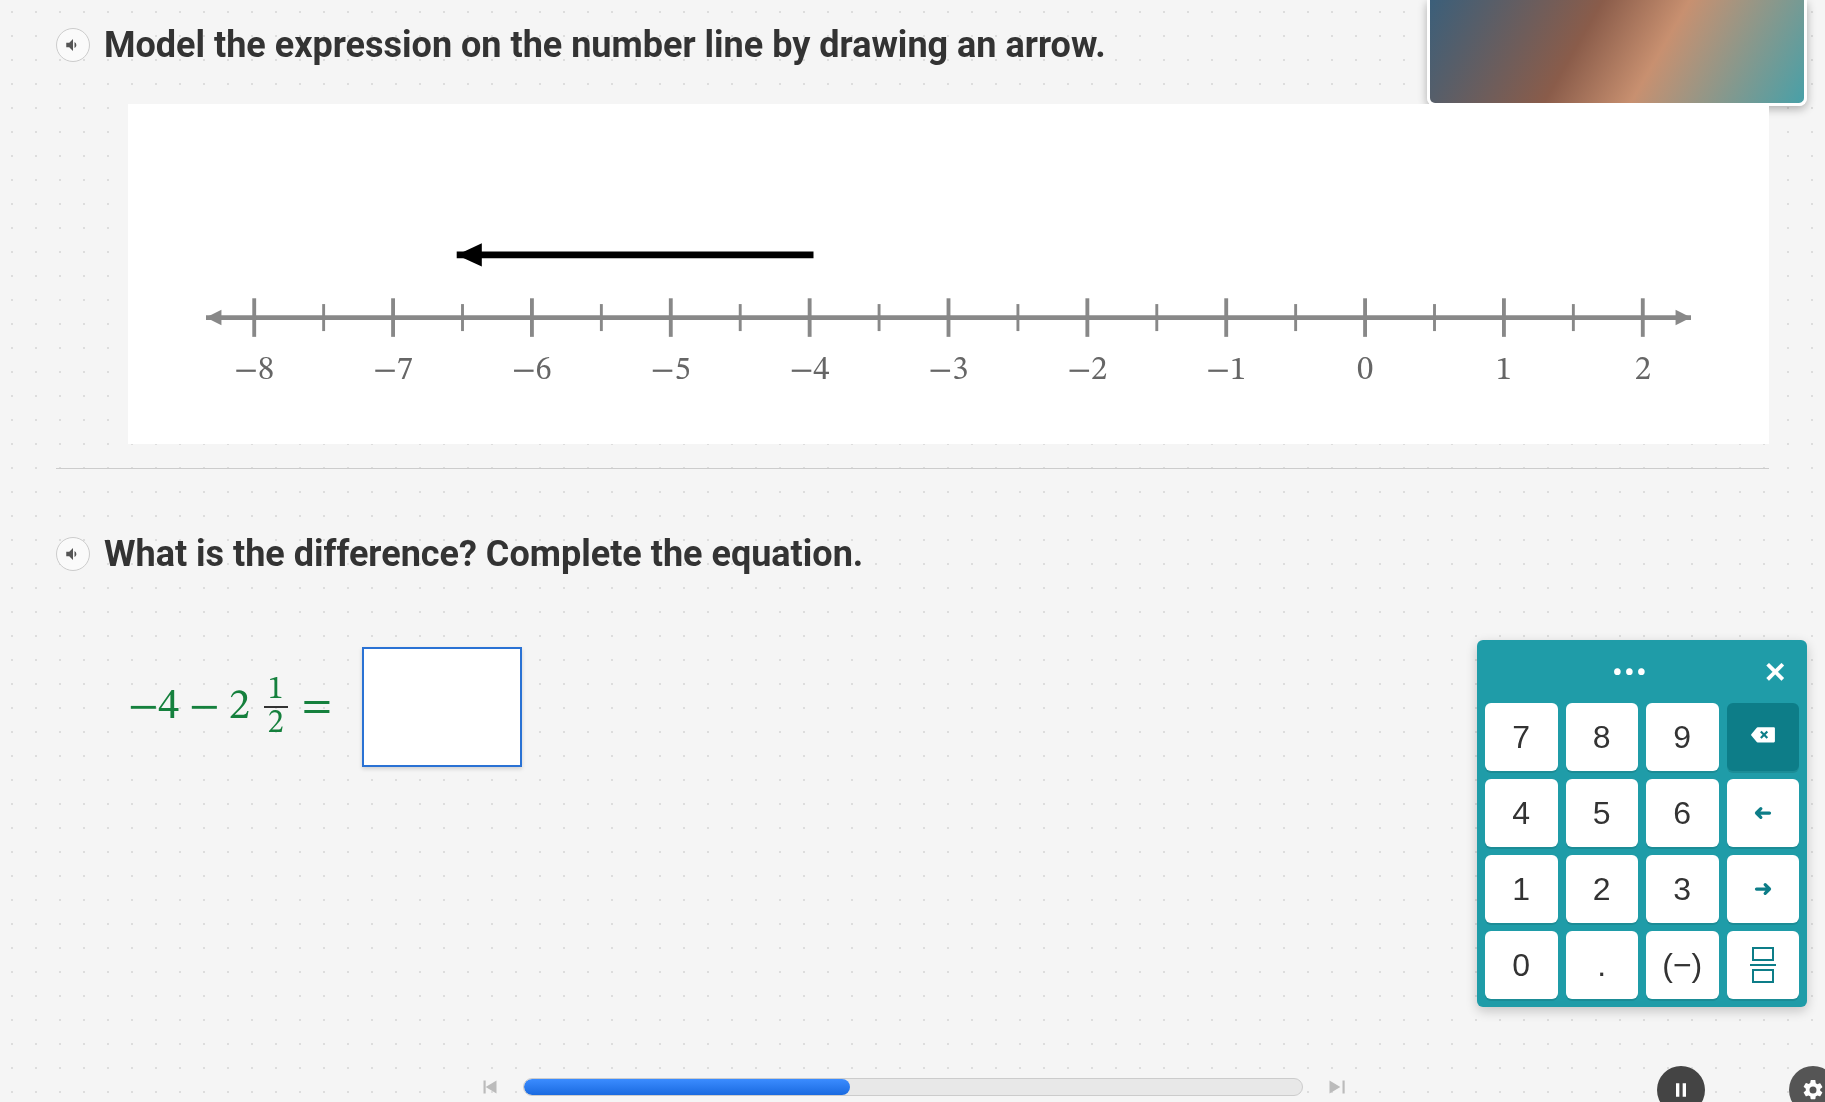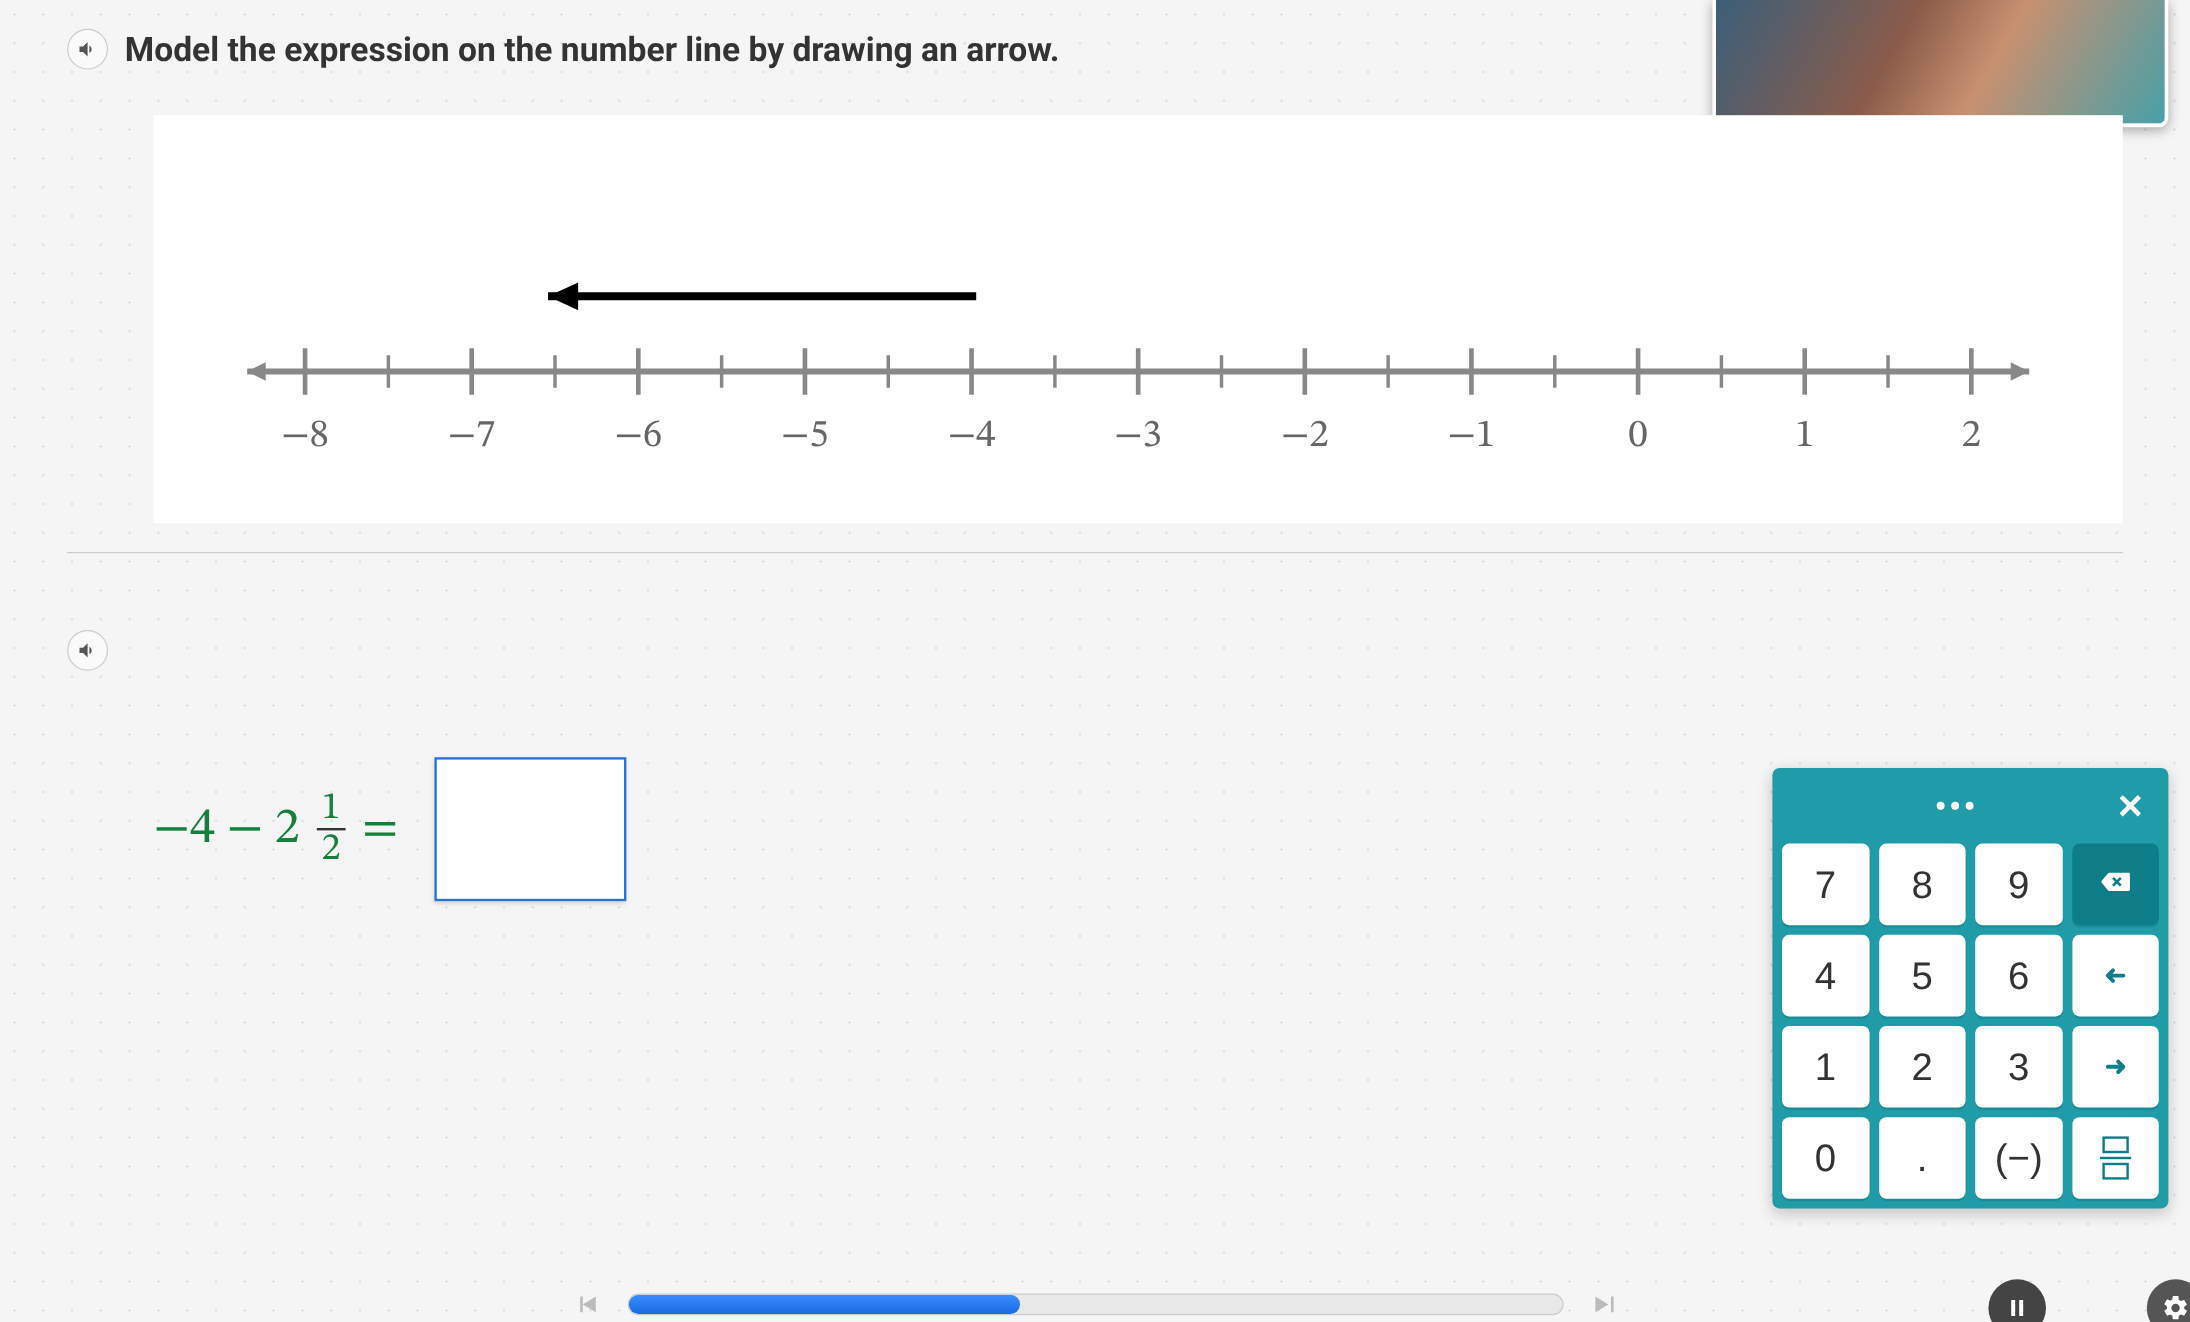--- a/index.html
+++ b/index.html
@@ -29,21 +29,21 @@
   background: #fafafa;
   display: flex;
   align-items: center;
   justify-content: center;
   cursor: pointer;
   flex-shrink: 0;
 }
 .audio-btn svg { width: 18px; height: 18px; fill: #555; }
 
 .question-text {
-  font-size: 28px;
+  font-size: 36px;
   font-weight: 700;
   color: #333;
 }
 
 .number-line-panel {
   margin: 26px 56px 6px 128px;
   background: #fff;
   padding: 40px 20px 30px 20px;
   position: relative;
   height: 340px;
@@ -244,20 +244,21 @@
 </div>
 
 <hr class="divider">
 
 <div class="question-row" style="padding-top:40px">
   <button class="audio-btn">
     <svg viewBox="0 0 24 24">
         <path d="M3 9v6h4l5 5V4L7 9H3zm13.5 3A4.5 4.5 0 0 0 14 7.97v8.05c1.48-.73 2.5-2.25 2.5-4.02z"></path>
       </svg>
   </button>
+  <div class="question-text">What is the difference? Complete the equation.</div>
 </div>
 
 <div class="equation-row">
   <span>−4 − 2</span>
   <span class="fraction">
     <span class="num">1</span>
     <span class="den">2</span>
   </span>
   <span>=</span>
   <div class="answer-box"></div>

